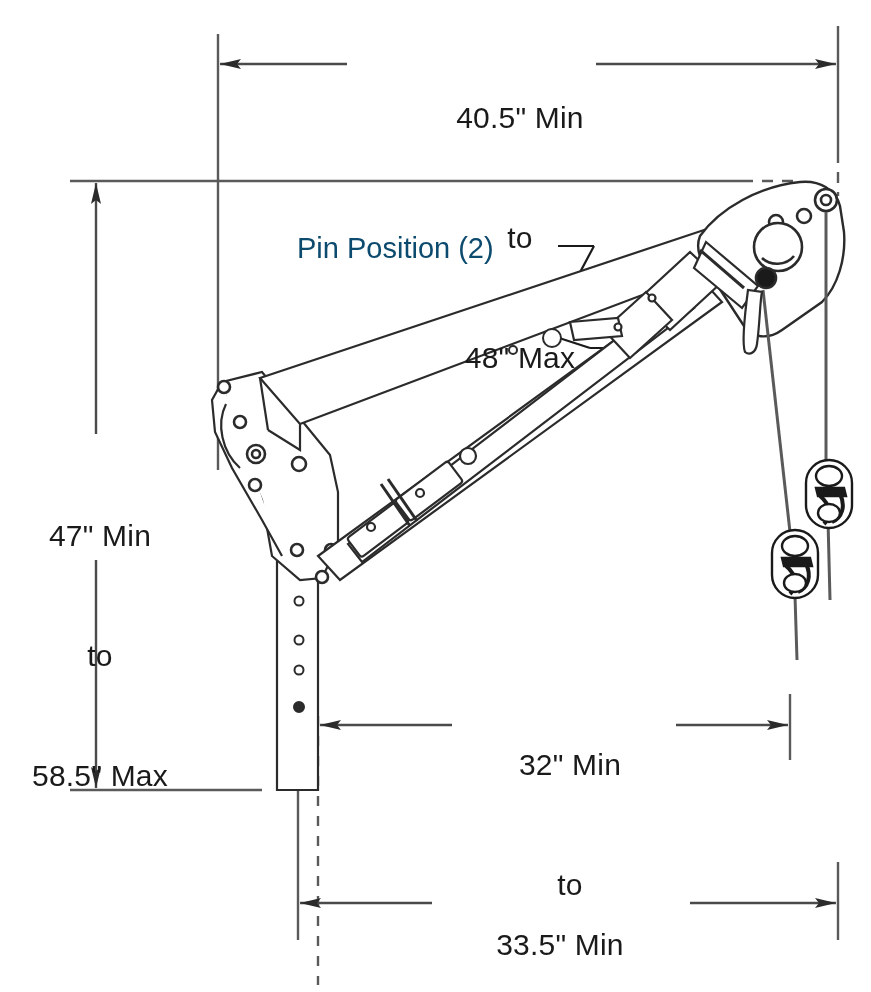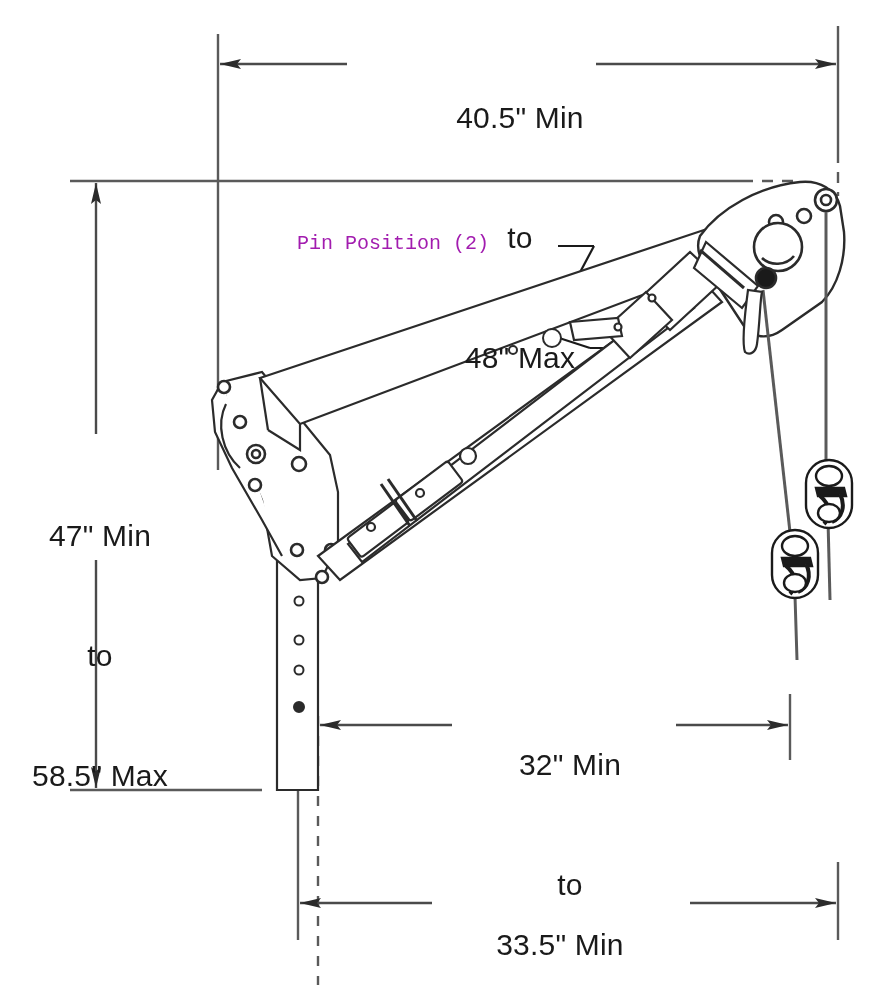--- a/index.html
+++ b/index.html
@@ -30,23 +30,23 @@
     font-family: "Liberation Sans", sans-serif;
     font-size: 30px;
     line-height: 40px;
     color: #1a1a1a;
     white-space: pre;
     letter-spacing: 0.2px;
   }
   .dim-text span { display: block; }
   .label-text {
     position: absolute;
-    font-family: Liberation Mono, monospace;
-    font-size: 20px;
-    color: #a21caf;
+    font-family: Liberation Sans, sans-serif;
+    font-size: 29px;
+    color: #0c4a6e;
     white-space: pre;
   }
   #dim-top-text   { left: 350px; top: 18px;  width: 340px; }
   #dim-left-text  { left: 0px;   top: 436px; width: 200px; }
   #dim-mid-text   { left: 430px; top: 665px; width: 280px; }
   #dim-bot-text   { left: 410px; top: 845px; width: 300px; }
   #pin-label-text { left: 297px; top: 232px; }
 </style>
 </head>
 <body>

